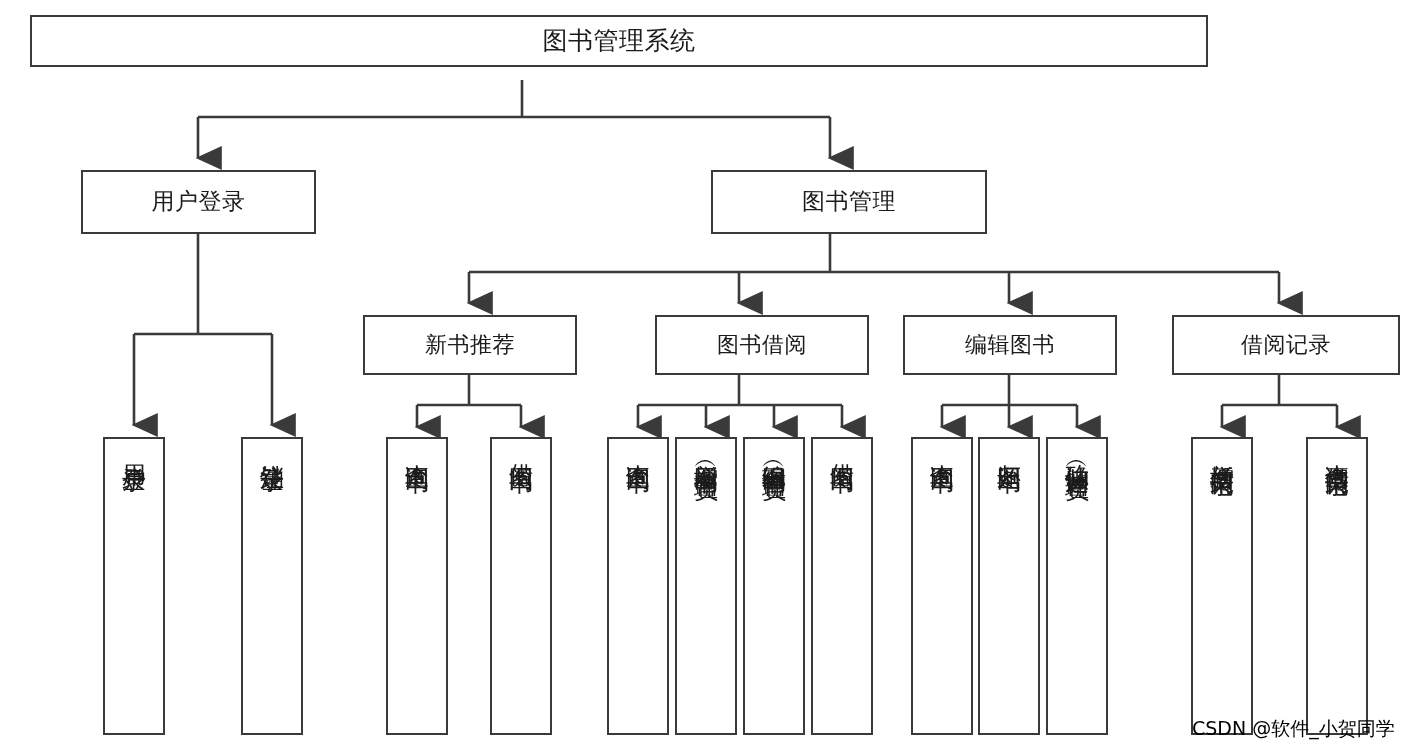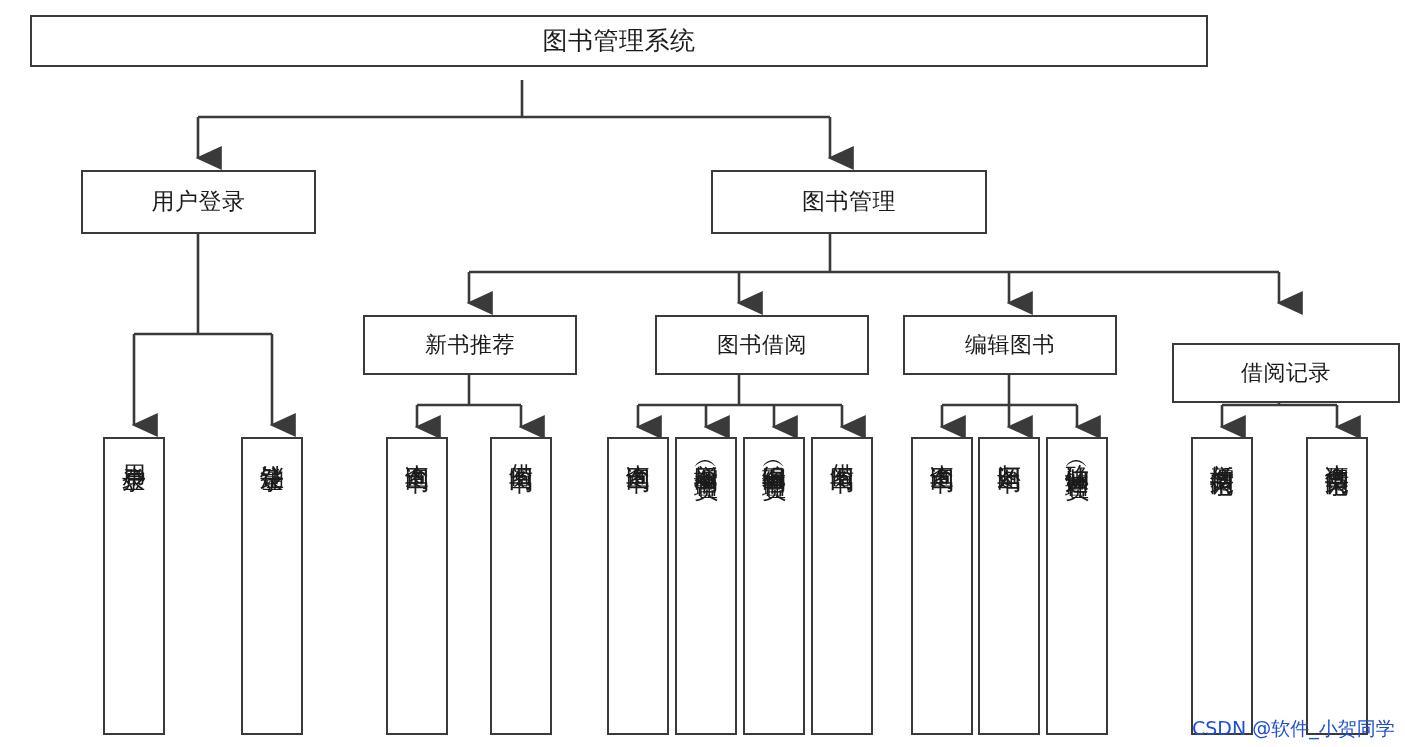--- a/index.html
+++ b/index.html
@@ -56,21 +56,21 @@
   .node.v-leaf .node-label {
     writing-mode: vertical-rl;
     text-orientation: upright;
     font-size: 24px;
     line-height: 1.0;
     letter-spacing: 2px;
     white-space: nowrap;
   }
   .watermark {
     position: absolute;
-    color: #1d4ed8;
+    color: #000000;
     font-size: 19px;
     white-space: nowrap;
     z-index: 3;
     font-family: "DejaVu Sans", "Liberation Sans", sans-serif;
   }
 </style>
 </head>
 <body>
 
 <div id="diagram-root">
@@ -138,21 +138,21 @@
 
   <div class="node h-l2" style="left:363px; top:315px; width:214px; height:60px;">
     <span class="node-label">新书推荐</span>
   </div>
   <div class="node h-l2" style="left:633px; top:315px; width:214px; height:60px;margin-left:22px;">
     <span class="node-label">图书借阅</span>
   </div>
   <div class="node h-l2" style="left:903px; top:315px; width:214px; height:60px;">
     <span class="node-label">编辑图书</span>
   </div>
-  <div class="node h-l2" style="left:1172px; top:315px; width:228px; height:60px;margin-top:28px;">
+  <div class="node h-l2" style="left:1172px; top:315px; width:228px; height:60px;">
     <span class="node-label">借阅记录</span>
   </div>
 
   <div class="node v-leaf" style="left:103px; top:437px; width:62px; height:298px;">
     <span class="node-label">用户登录</span>
   </div>
   <div class="node v-leaf" style="left:241px; top:437px; width:62px; height:298px;">
     <span class="node-label">注销登录</span>
   </div>
 

